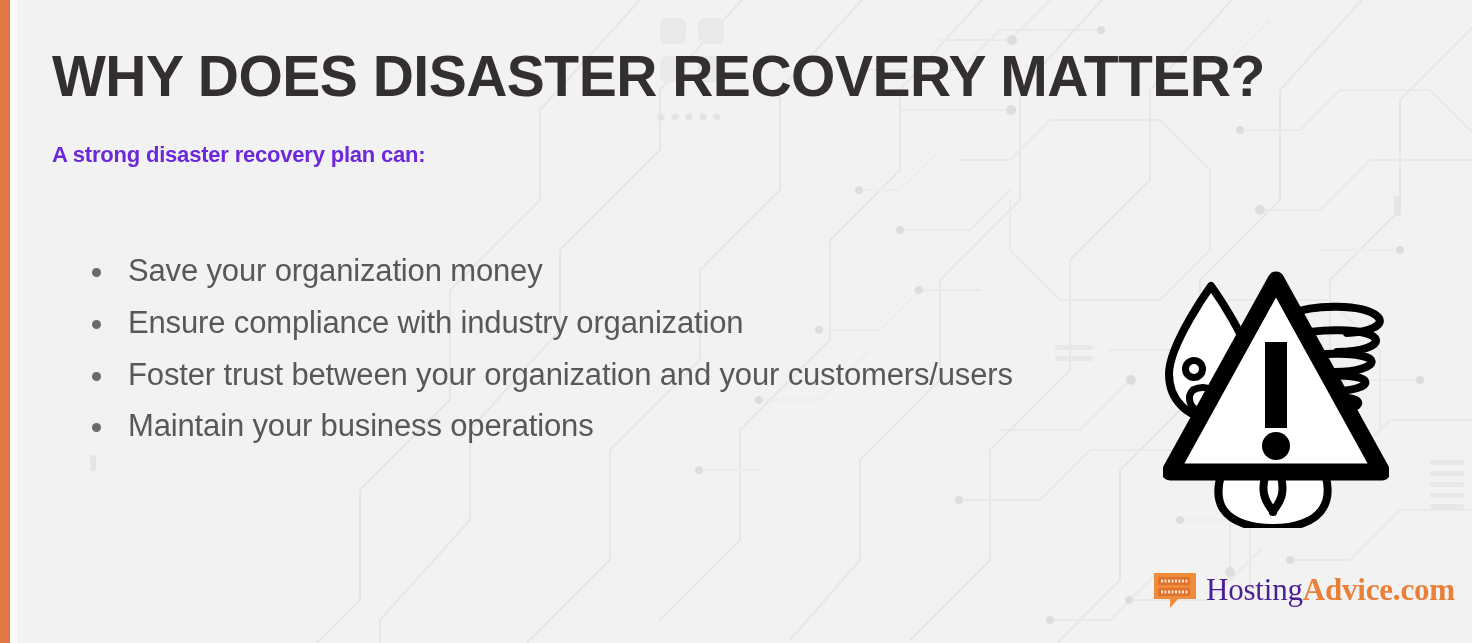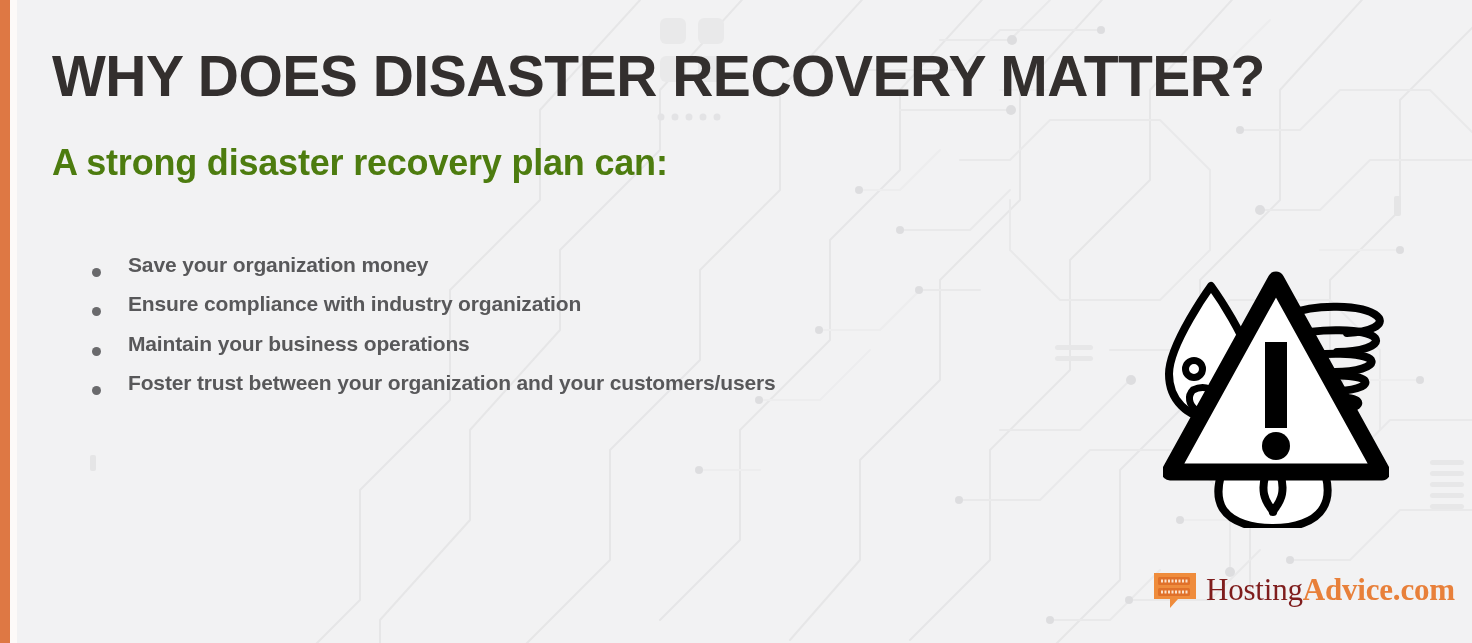--- a/index.html
+++ b/index.html
@@ -70,44 +70,44 @@
     color: #332f2e;
     font-family: "Liberation Sans", sans-serif;
     white-space: nowrap;
   }
 
   .subhead {
     position: absolute;
     left: 52px;
     top: 143px;
     margin: 0;
-    font-size: 36px;
+    font-size: 22px;
     line-height: 1.1;
     font-weight: bold;
-    color: #4d7c0f;
+    color: #6d28d9;
     letter-spacing: -0.2px;
     white-space: nowrap;
   }
 
   .bullet-list {
     position: absolute;
     left: 86px;
     top: 252px;
     width: 960px;
     margin: 0;
     padding: 0;
     list-style: none;
   }
   .bullet-item {
     position: relative;
     padding-left: 42px;
     margin-bottom: 13px;
-    font-size: 21px;
+    font-size: 31px;
     line-height: 1.25;
-    font-weight: bold;
+    font-weight: normal;
     color: #58585a;
     letter-spacing: -0.15px;
   }
   .bullet-item::before {
     content: "";
     position: absolute;
     left: 6px;
     top: 16px;
     width: 9px;
     height: 9px;
@@ -141,21 +141,21 @@
     margin-right: 8px;
     flex: 0 0 auto;
   }
   .logo-text {
     font-family: "Liberation Serif", serif;
     font-size: 31px;
     line-height: 1;
     letter-spacing: -0.2px;
     white-space: nowrap;
   }
-  .logo-text .lt-dark { color: #7f1d1d; }
+  .logo-text .lt-dark { color: #4c1d95; }
   .logo-text .lt-orange { color: #e8803a; font-weight: bold; }
 </style>
 </head>
 <body>
 
 <div class="infographic">
 
   <svg class="bg-circuit" viewBox="0 0 1472 643" preserveAspectRatio="none" aria-hidden="true">
     <g stroke="#e6e6e7" stroke-width="2" fill="none" stroke-linejoin="round" stroke-linecap="round">
       <path d="M760 -20 L660 90 L660 150 L560 250 L560 330 L470 430 L470 520 L380 620 L380 700"></path>
@@ -255,22 +255,22 @@
 
   <div class="content">
 
     <h1 class="headline">WHY DOES DISASTER RECOVERY MATTER?</h1>
 
     <p class="subhead">A strong disaster recovery plan can:</p>
 
     <ul class="bullet-list">
       <li class="bullet-item">Save your organization money</li>
       <li class="bullet-item">Ensure compliance with industry organization</li>
+      <li class="bullet-item">Foster trust between your organization and your customers/users</li>
       <li class="bullet-item">Maintain your business operations</li>
-      <li class="bullet-item">Foster trust between your organization and your customers/users</li>
     </ul>
 
     <svg class="hazard-icon" viewBox="0 0 226 262" aria-hidden="true">
 
       <g>
         <path d="M48 20 C48 20 6 78 6 108 C6 134 25 152 48 152 C71 152 90 134 90 108 C90 78 48 20 48 20 Z" fill="#ffffff" stroke="#000000" stroke-width="8" stroke-linejoin="round"></path>
         <circle cx="31" cy="103" r="8.5" fill="none" stroke="#000000" stroke-width="7"></circle>
         <path d="M30 124 C42 118 54 124 54 134 C54 144 42 150 33 144 C26 139 24 130 30 124 Z" fill="none" stroke="#000000" stroke-width="7" stroke-linejoin="round"></path>
       </g>
 

